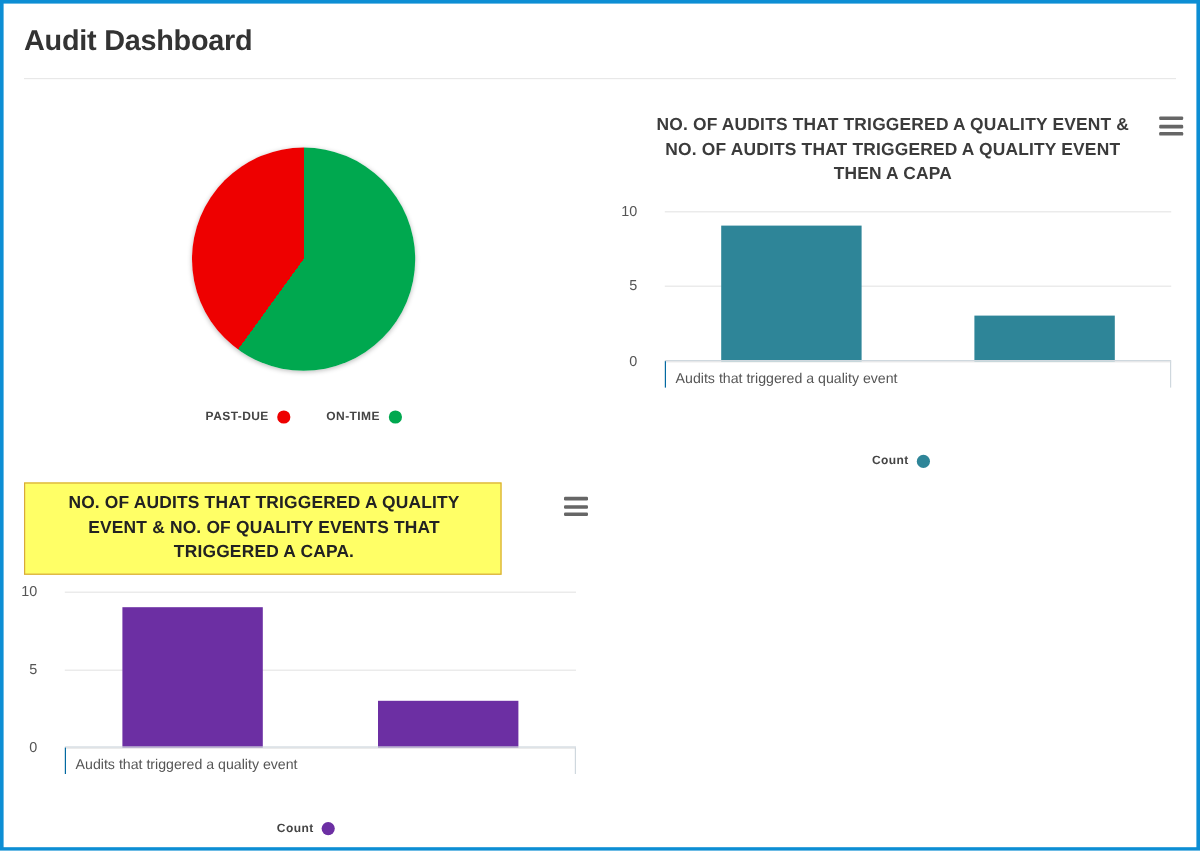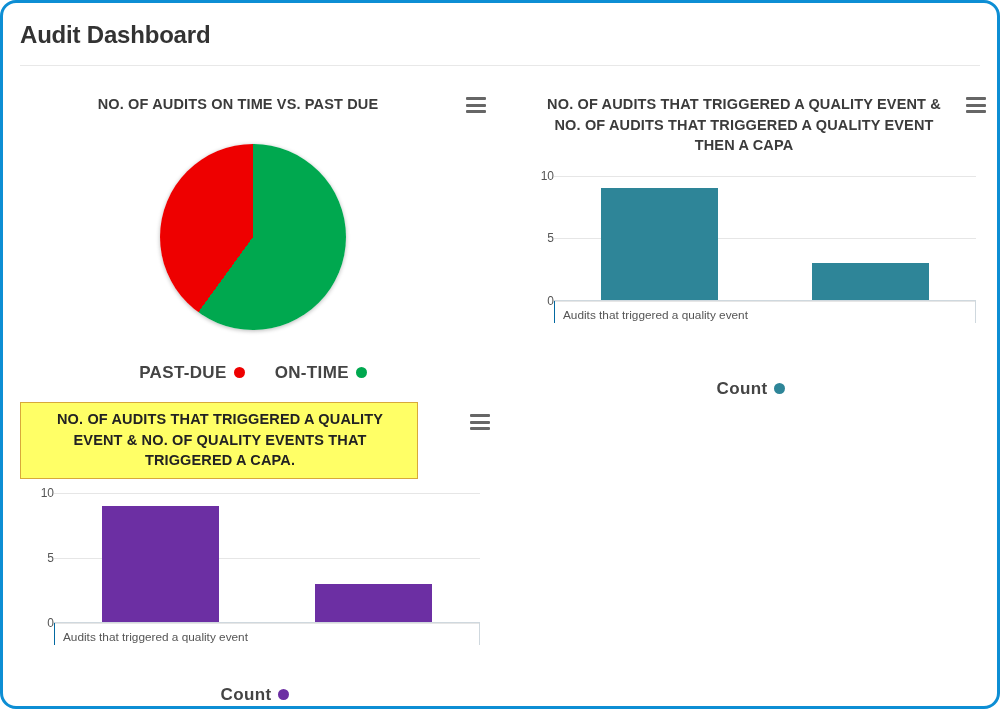--- a/index.html
+++ b/index.html
@@ -95,21 +95,21 @@
     border-radius: 50%;
     box-shadow: 0 1px 4px rgba(0,0,0,0.28);
   }
 
   
   .legend {
     display: flex;
     justify-content: center;
     align-items: center;
     gap: 30px;
-    font-size: 17px;
+    font-size: 10px;
     font-weight: bold;
     color: #444444;
     letter-spacing: 0.35px;
   }
   .legend-item { display: flex; align-items: center; gap: 7px; cursor: pointer; }
   .legend-dot { width: 11px; height: 11px; border-radius: 50%; display: inline-block; }
 
   
   .barchart { position: relative; }
   .plot {
@@ -118,21 +118,21 @@
   }
   .gridline {
     position: absolute;
     left: 0; right: 0;
     height: 1px;
     background: #e6e6e6;
   }
   .ytick {
     position: absolute;
     right: 100%;
-    margin-right: 0;
+    margin-right: 23px;
     transform: translateY(-50%);
     font-size: 12px;
     color: #555555;
     white-space: nowrap;
   }
   .bars {
     position: absolute;
     left: 0; right: 0; bottom: 0; top: 0;
     display: flex;
   }
@@ -165,36 +165,28 @@
     font-size: 11.8px;
     color: #555555;
     line-height: 1.32;
     text-align: left;
   }
   .xlabel-cell:last-child { border-right: 1px solid #cfd8de; }
 </style>
 </head>
 <body>
 
-<div class="app-frame" style="border-color: rgb(13, 142, 212); border-radius: 16px;">
+<div class="app-frame" style="border-color: rgb(13, 142, 212);">
 
   <div class="page-title">Audit Dashboard</div>
   <div class="title-rule"></div>
 
   <div class="grid">
 
     <div class="panel" style="left:17px; top:28px; width:466px; height:300px;">
-      <div class="panel-head">
-        <div class="chart-title centered" style="width:420px; padding-left:8px;">NO. OF AUDITS ON TIME VS. PAST DUE</div>
-        <div class="hamburger">
-          <span></span>
-            <span></span>
-            <span></span>
-        </div>
-      </div>
 
       <div class="pie-wrap" style="height:212px; margin-top:16px;">
         <div class="pie" id="pie-shape" style="background: conic-gradient(rgb(0, 168, 79) 0deg, rgb(0, 168, 79) 216deg, rgb(238, 0, 0) 216deg, rgb(238, 0, 0) 360deg);"></div>
       </div>
 
       <div class="legend" style="margin-top:20px;">
         <div class="legend-item">
           <span>PAST-DUE</span>
           <span class="legend-dot" id="pie-dot-0" style="background: rgb(238, 0, 0);"></span>
         </div>

